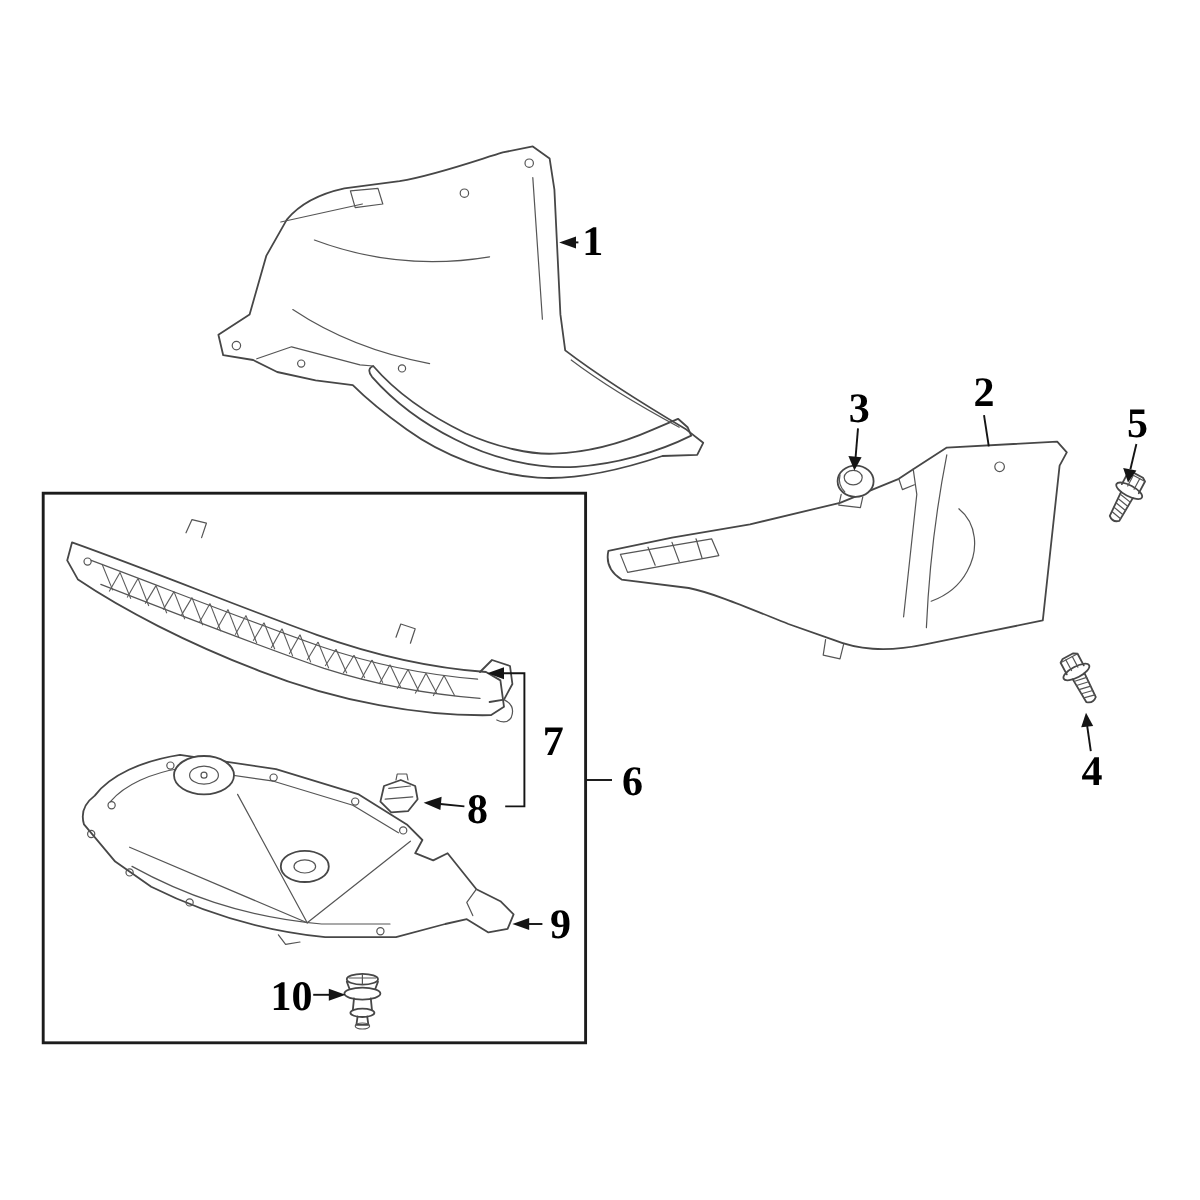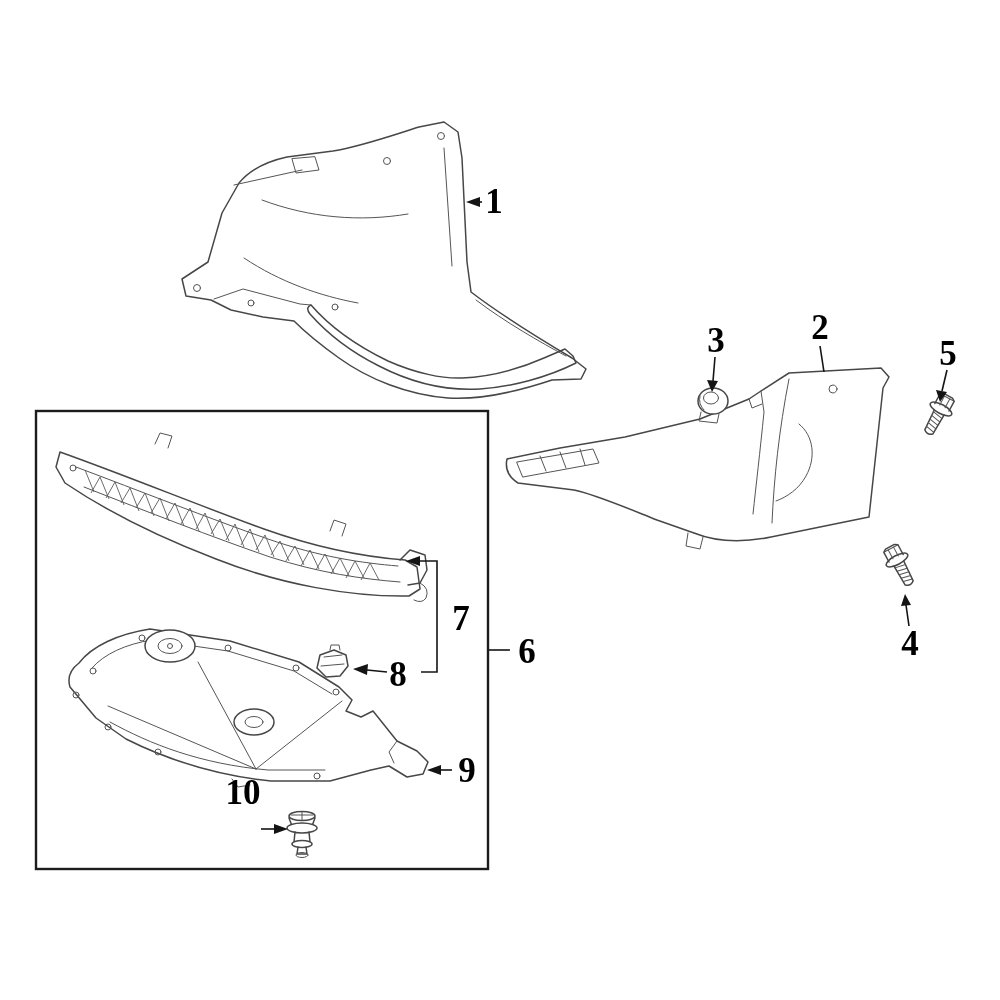--- a/index.html
+++ b/index.html
@@ -241,15 +241,15 @@
 
   <div class="callout" style="left:494px; top:201px;">1</div>
   <div class="callout" style="left:820px; top:327px;">2</div>
   <div class="callout" style="left:716px; top:340px;">3</div>
   <div class="callout" style="left:910px; top:643px;">4</div>
   <div class="callout" style="left:948px; top:353px;">5</div>
   <div class="callout" style="left:527px; top:651px;">6</div>
   <div class="callout" style="left:461px; top:618px;">7</div>
   <div class="callout" style="left:398px; top:674px;">8</div>
   <div class="callout" style="left:467px; top:770px;">9</div>
-  <div class="callout" style="left:243px; top:792px;font-family:Liberation Serif, serif;">10</div>
+  <div class="callout" style="left:243px; top:830px;font-family:Liberation Serif, serif;">10</div>
 
 </div>
 
 </body></html>

